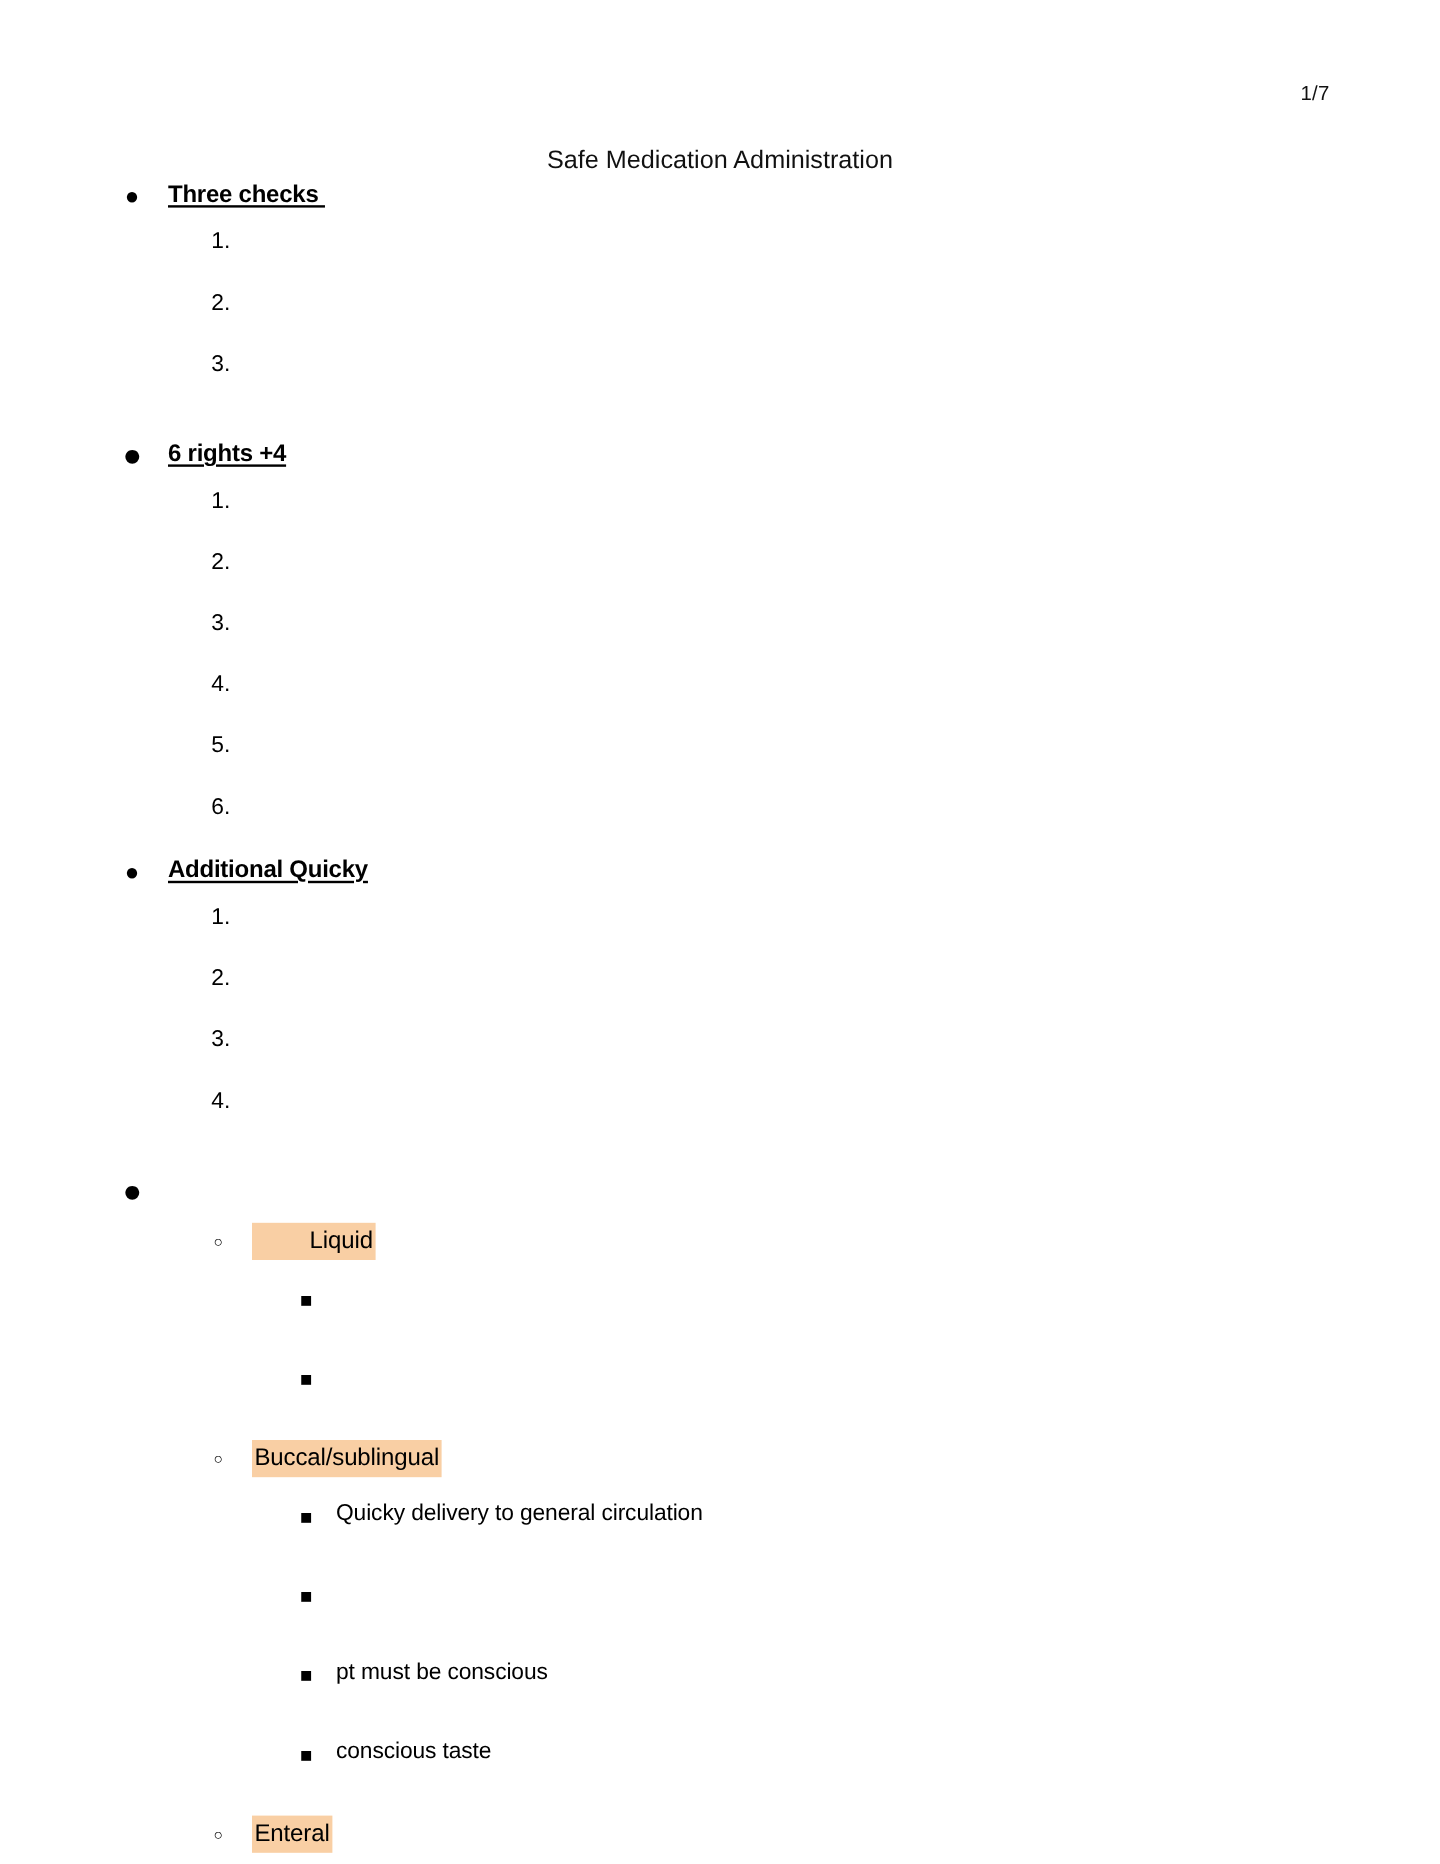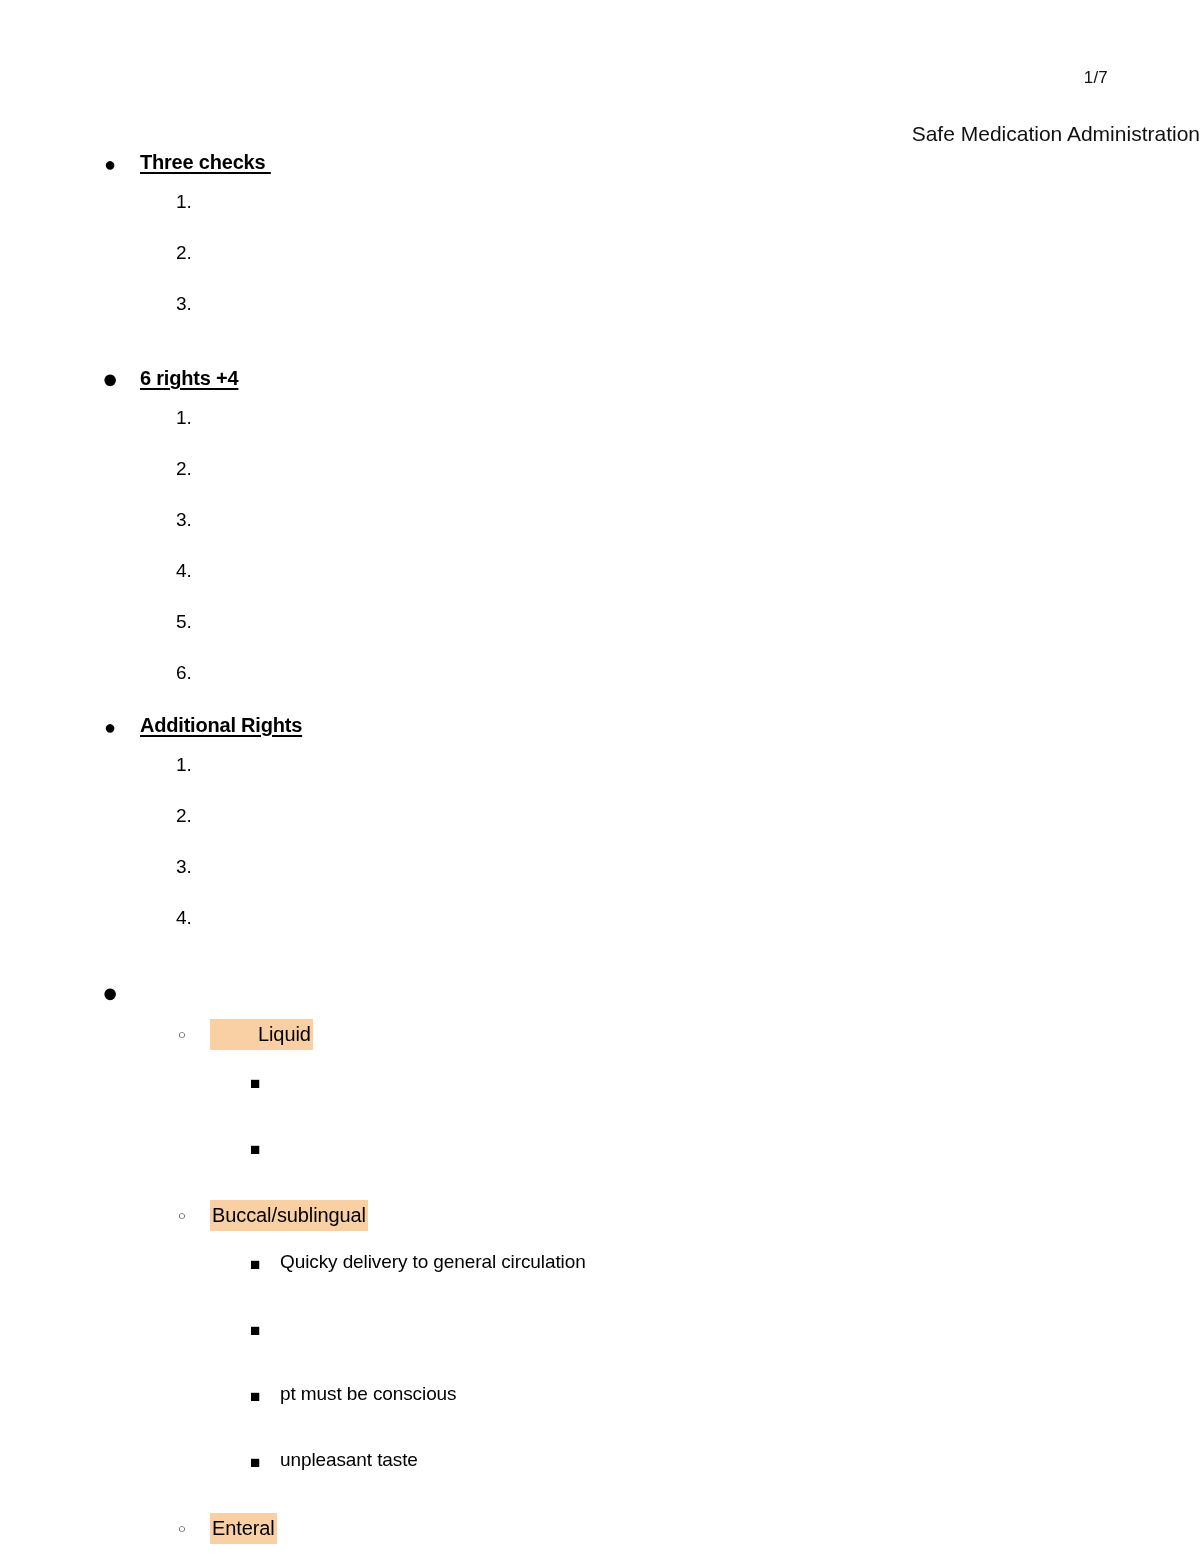--- a/index.html
+++ b/index.html
@@ -30,21 +30,21 @@
     letter-spacing: 0.2px;
     color: #111111;
   }
 
   
   .doc-title {
     position: absolute;
     top: 121px;
     left: 0;
     width: 1200px;
-    text-align: right;
+    text-align: center;
     font-size: 21px;
     line-height: 26px;
     color: #111111;
   }
 
   
   .body {
     position: absolute;
     top: 148px;
     left: 0;
@@ -211,21 +211,21 @@
       <span class="marker">5.</span>
       <span class="txt"></span>
     </div>
     <div class="row lvl-num">
       <span class="marker">6.</span>
       <span class="txt"></span>
     </div>
 
     <div class="row lvl1">
       <span class="marker">●</span>
-      <span class="txt">Additional Rights</span>
+      <span class="txt">Additional Quicky</span>
     </div>
     <div class="row lvl-num">
       <span class="marker">1.</span>
       <span class="txt"></span>
     </div>
     <div class="row lvl-num">
       <span class="marker">2.</span>
       <span class="txt"></span>
     </div>
     <div class="row lvl-num">
@@ -266,21 +266,21 @@
     </div>
     <div class="row lvl3">
       <span class="marker">■</span>
     </div>
     <div class="row lvl3">
       <span class="marker">■</span>
       <span class="txt">pt must be conscious</span>
     </div>
     <div class="row lvl3">
       <span class="marker">■</span>
-      <span class="txt">unpleasant taste</span>
+      <span class="txt">conscious taste</span>
     </div>
 
     <div class="row lvl2">
       <span class="marker">○</span>
       <span class="txt hl" style="background-color: rgb(249, 207, 164);">Enteral</span>
     </div>
 
   </div>
 </div>
 

